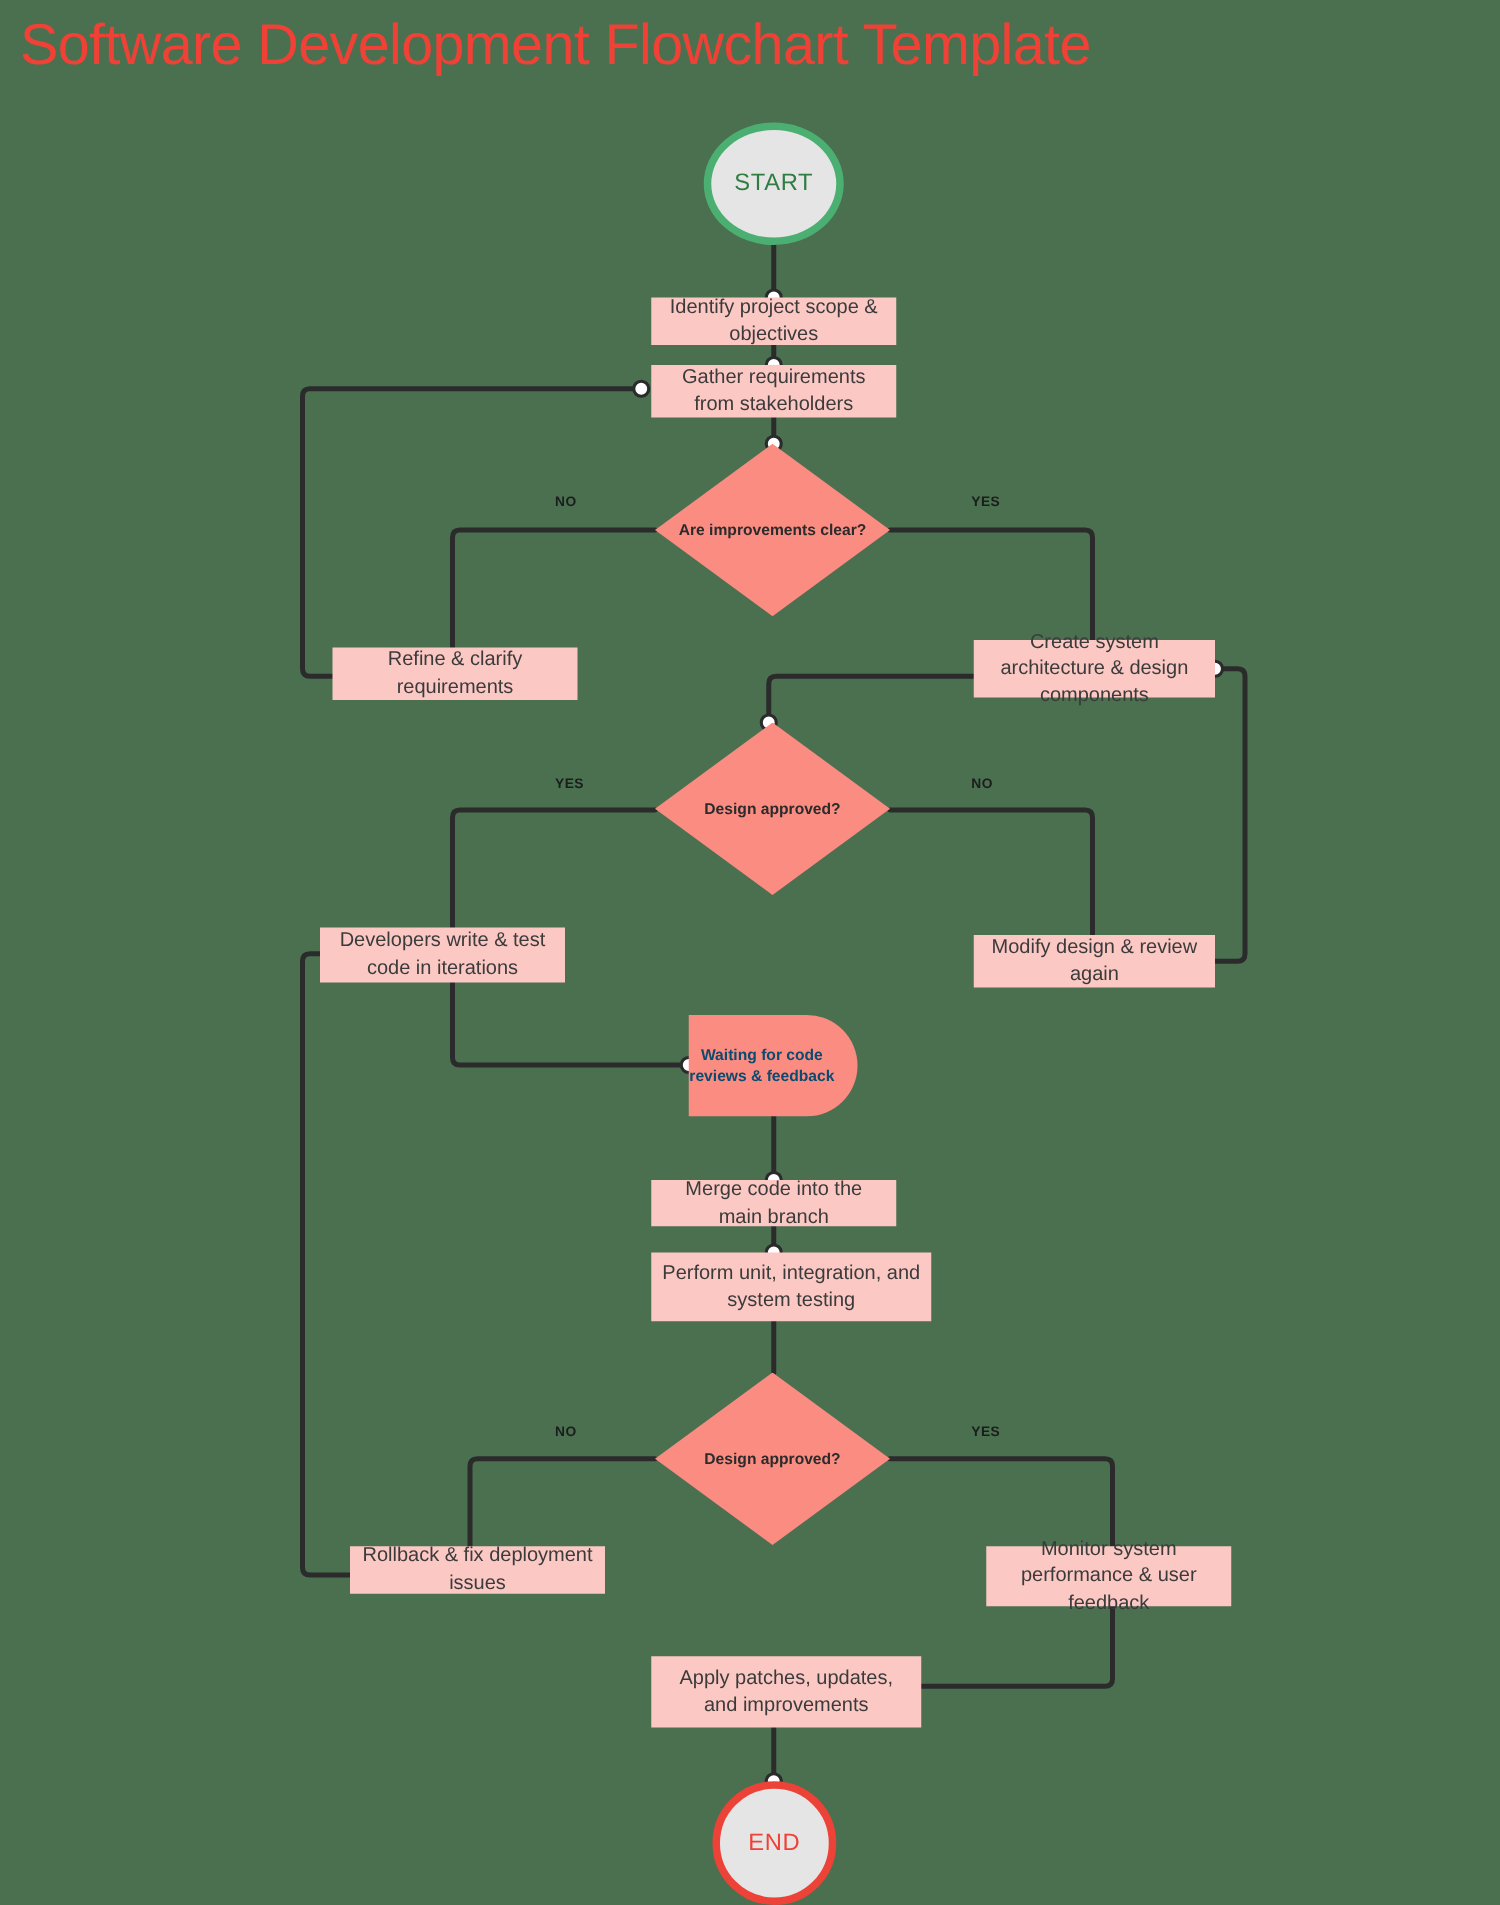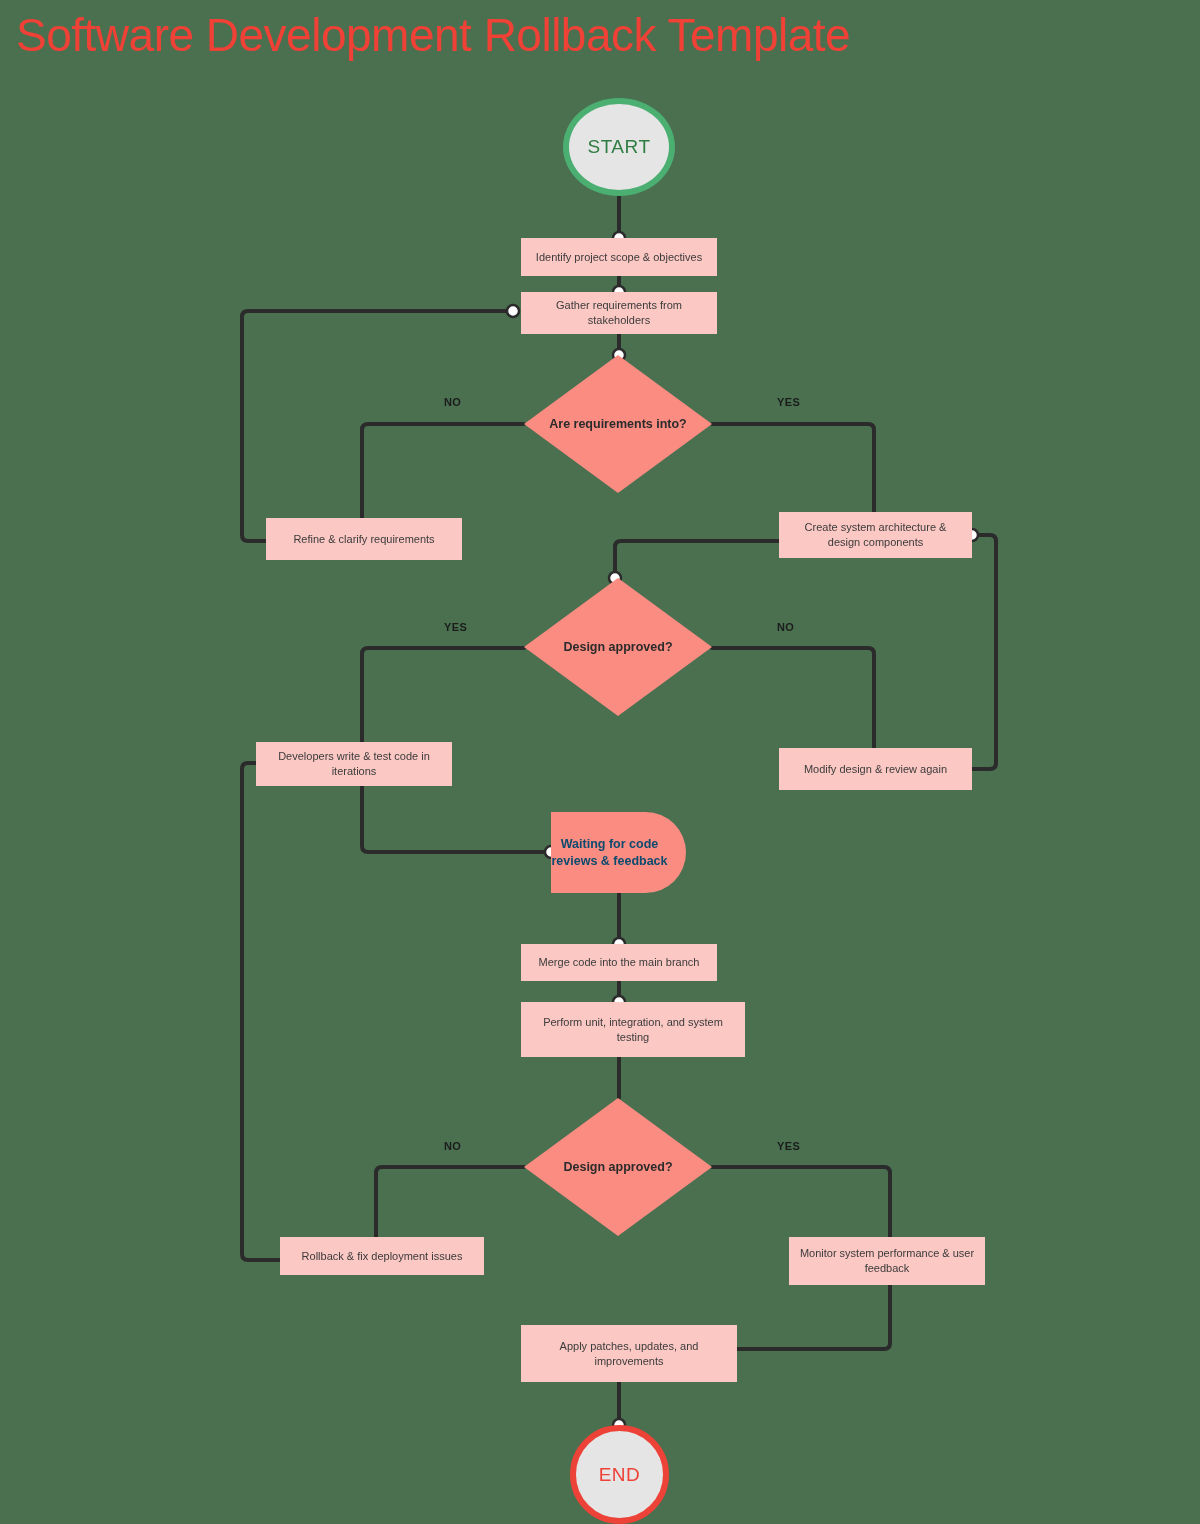--- a/index.html
+++ b/index.html
@@ -38,21 +38,21 @@
     position: absolute;
     box-sizing: border-box;
     display: flex;
     align-items: center;
     justify-content: center;
     text-align: center;
     color: #3b3b3b;
   }
   .process {
     background: #fbc8c4;
-    font-size: 11px;
+    font-size: 16px;
     line-height: 1.35;
     padding: 4px 8px;
   }
   .decision-wrap {
     position: absolute;
     display: flex;
     align-items: center;
     justify-content: center;
   }
   .decision-shape {
@@ -100,21 +100,21 @@
     font-weight: bold;
     color: #1c1c1c;
     letter-spacing: 0.4px;
   }
 </style>
 </head>
 <body>
 
 <div id="canvas">
 
-  <div id="title">Software Development Rollback Template</div>
+  <div id="title">Software Development Flowchart Template</div>
 
   <svg id="edges" viewBox="0 0 1200 1524" xmlns="http://www.w3.org/2000/svg">
     <g fill="none" stroke="#2b2b2b" stroke-width="4" stroke-linecap="round" stroke-linejoin="round">
 
       <path d="M619,196 L619,238"></path>
 
       <path d="M619,276 L619,292"></path>
 
       <path d="M619,334 L619,378"></path>
 
@@ -187,21 +187,21 @@
   <div class="node process" style="left:521px; top:238px; width:196px; height:38px;">
     <span>Identify project scope &amp; objectives</span>
   </div>
 
   <div class="node process" style="left:521px; top:292px; width:196px; height:42px;">
     <span>Gather requirements from stakeholders</span>
   </div>
 
   <div class="decision-wrap" style="left:524px; top:355px; width:188px; height:138px;">
     <div class="decision-shape"></div>
-    <div class="decision-label">Are requirements into?</div>
+    <div class="decision-label">Are improvements clear?</div>
   </div>
 
   <div class="node process" style="left:266px; top:518px; width:196px; height:42px;">
     <span>Refine &amp; clarify requirements</span>
   </div>
 
   <div class="node process" style="left:779px; top:512px; width:193px; height:46px;justify-content:flex-end;">
     <span>Create system architecture &amp; design components</span>
   </div>
 

